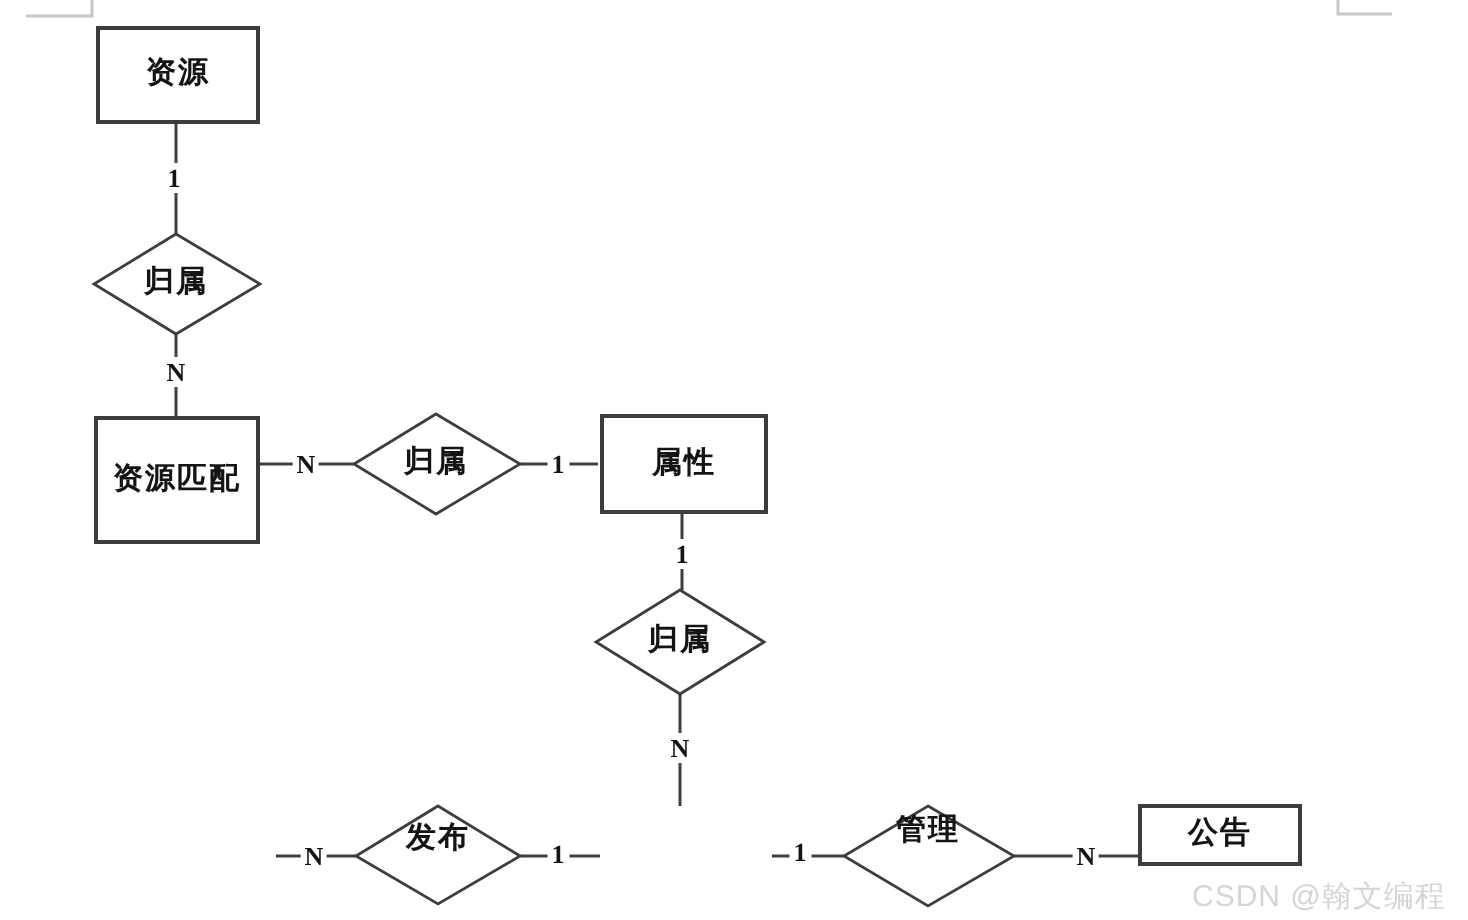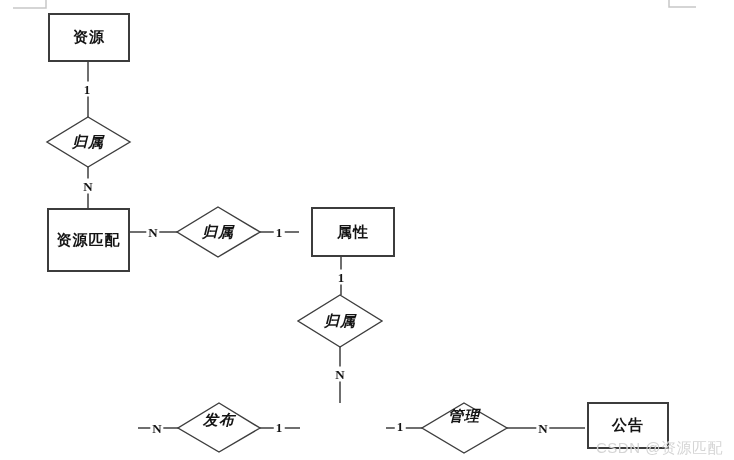--- a/index.html
+++ b/index.html
@@ -11,21 +11,21 @@
   .connector{stroke:#3f3f3f;stroke-width:1.5;}
   .diamond{fill:#ffffff;stroke:#3e3e3e;stroke-width:1.4;}
   .corner-mark{fill:none;stroke:#c7c7c7;stroke-width:1.5;}
   .entity{
     position:absolute;box-sizing:border-box;border:2px solid #3c3c3c;background:#ffffff;
     display:flex;align-items:center;justify-content:center;
   }
   .entity-label,.rel-label{
     font-weight:bold;font-size:15px;color:#141414;letter-spacing:1px;line-height:1;white-space:nowrap;
   }
-  .rel-label{position:absolute;transform:translate(-50%,-50%);font-style:italic;}
+  .rel-label{position:absolute;transform:translate(-50%,-50%);}
   .card{
     position:absolute;transform:translate(-50%,-50%);
     font-weight:bold;font-size:13px;color:#141414;line-height:1;
     background:#ffffff;padding:1px 2px;white-space:nowrap;
   }
   .watermark{
     position:absolute;left:596px;top:439px;
     font-family:"Liberation Sans","DejaVu Sans",sans-serif;
     font-size:15px;color:#d5d5d5;letter-spacing:0.5px;white-space:nowrap;
   }
@@ -57,39 +57,39 @@
     <polygon class="diamond" points="219,403 260,428 219,452 178,428"></polygon>
     <polygon class="diamond" points="464,403 507,428 464,453 422,428"></polygon>
   </svg>
 
   <div class="entity" style="left:48px;top:13px;width:82px;height:49px">
     <span class="entity-label">资源</span>
   </div>
   <div class="entity" style="left:47px;top:208px;width:83px;height:64px">
     <span class="entity-label">资源匹配</span>
   </div>
-  <div class="entity" style="left:311px;top:207px;width:84px;height:50px">
+  <div class="entity" style="left:300px;top:207px;width:84px;height:50px">
     <span class="entity-label">属性</span>
   </div>
-  <div class="entity" style="left:587px;top:402px;width:82px;height:47px">
+  <div class="entity" style="left:569px;top:402px;width:82px;height:31px">
     <span class="entity-label">公告</span>
   </div>
 
   <div class="rel-label" style="left:88px;top:142px">归属</div>
   <div class="rel-label" style="left:218px;top:232px">归属</div>
   <div class="rel-label" style="left:340px;top:321px">归属</div>
   <div class="rel-label" style="left:219px;top:420px">发布</div>
   <div class="rel-label" style="left:464px;top:416px">管理</div>
 
   <div class="card" style="left:87px;top:89px">1</div>
   <div class="card" style="left:88px;top:186px">N</div>
   <div class="card" style="left:153px;top:232px">N</div>
   <div class="card" style="left:279px;top:232px">1</div>
   <div class="card" style="left:341px;top:277px">1</div>
   <div class="card" style="left:340px;top:374px">N</div>
   <div class="card" style="left:157px;top:428px">N</div>
   <div class="card" style="left:279px;top:427px">1</div>
   <div class="card" style="left:400px;top:426px">1</div>
   <div class="card" style="left:543px;top:428px">N</div>
 
-  <div class="watermark">CSDN @资源匹配</div>
+  <div class="watermark">CSDN @翰文编程</div>
 
 </div>
 
 </body></html>

